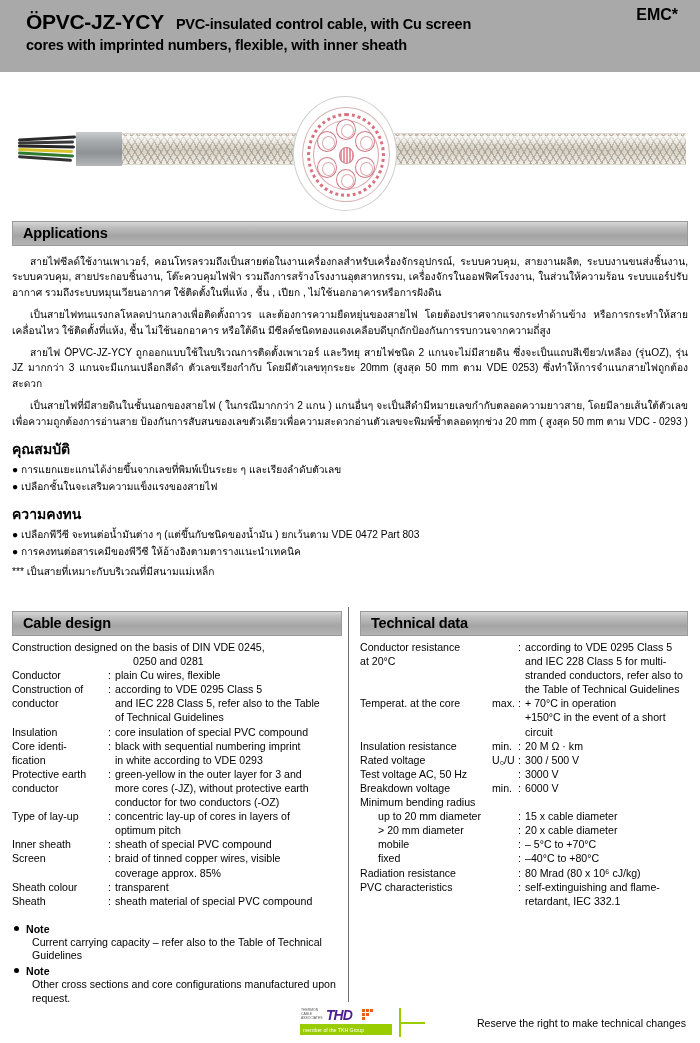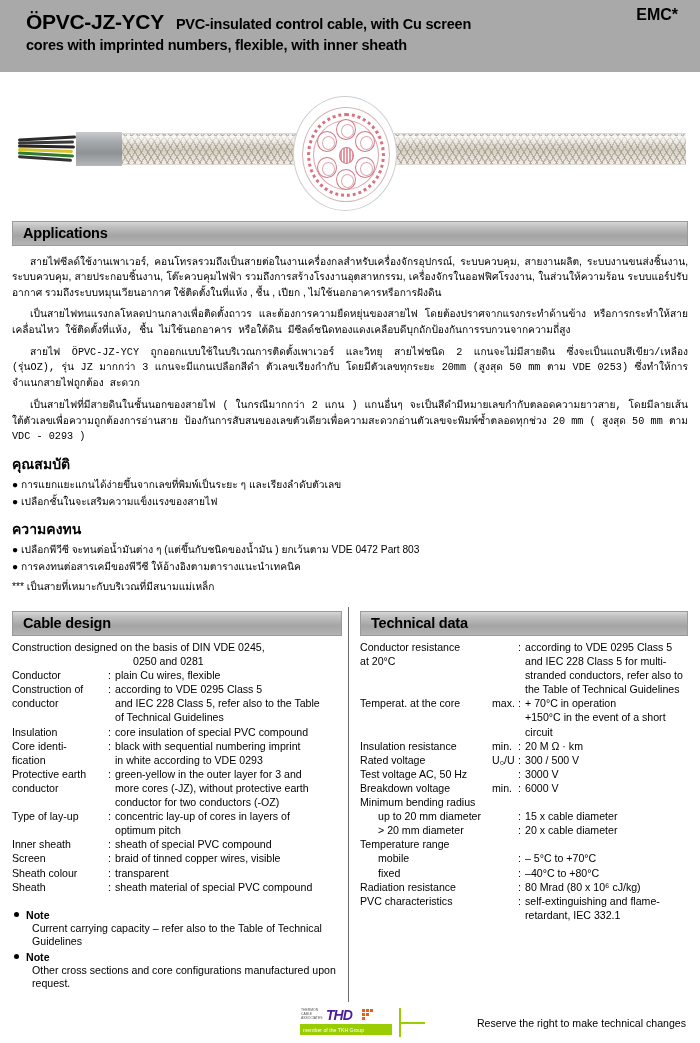--- a/index.html
+++ b/index.html
@@ -120,21 +120,21 @@
 
   
   .applications {
     position:absolute; left:12px; top:221px; width:676px;
   }
   .thai {
     font-size:10.2px; line-height:15.4px;
     text-align:justify;
     margin:0;
   }
-  .thai.p { text-indent:18px; margin-top:7px;font-family:Liberation Mono, monospace; }
+  .thai.p { text-indent:18px; margin-top:7px; }
   .thai.p0 { text-indent:18px; margin-top:8px; }
   .sub-head {
     font-size:14px; font-weight:bold; margin-top:9px;
   }
   .bullet-line {
     font-size:10.2px; line-height:15px; margin-top:2px;
   }
   .stars { font-size:10.2px; margin-top:4px; }
 
   
@@ -355,20 +355,25 @@
           <td class="td-label">Inner sheath</td>
           <td class="td-colon">:</td>
           <td class="td-val">sheath of special PVC compound</td>
         </tr>
         <tr>
           <td class="td-label">Screen</td>
           <td class="td-colon">:</td>
           <td class="td-val">braid of tinned copper wires, visible</td>
         </tr>
         <tr>
+          <td class="td-label"></td>
+          <td class="td-colon"></td>
+          <td class="td-val">coverage approx. 85%</td>
+        </tr>
+        <tr>
           <td class="td-label">Sheath colour</td>
           <td class="td-colon">:</td>
           <td class="td-val">transparent</td>
         </tr>
         <tr>
           <td class="td-label">Sheath</td>
           <td class="td-colon">:</td>
           <td class="td-val">sheath material of special PVC compound</td>
         </tr>
       </tbody>
@@ -468,26 +473,20 @@
           <td class="td-label indent1">up to 20 mm diameter</td>
           <td class="td-mid"></td>
           <td class="td-colon">:</td>
           <td class="td-val">15 x cable diameter</td>
         </tr>
         <tr>
           <td class="td-label indent1">&gt;        20 mm diameter</td>
           <td class="td-mid"></td>
           <td class="td-colon">:</td>
           <td class="td-val">20 x cable diameter</td>
-        </tr>
-        <tr>
-          <td class="td-label">Temperature range</td>
-          <td class="td-mid"></td>
-          <td class="td-colon"></td>
-          <td class="td-val"></td>
         </tr>
         <tr>
           <td class="td-label indent1">mobile</td>
           <td class="td-mid"></td>
           <td class="td-colon">:</td>
           <td class="td-val">–  5°C to +70°C</td>
         </tr>
         <tr>
           <td class="td-label indent1">fixed</td>
           <td class="td-mid"></td>

